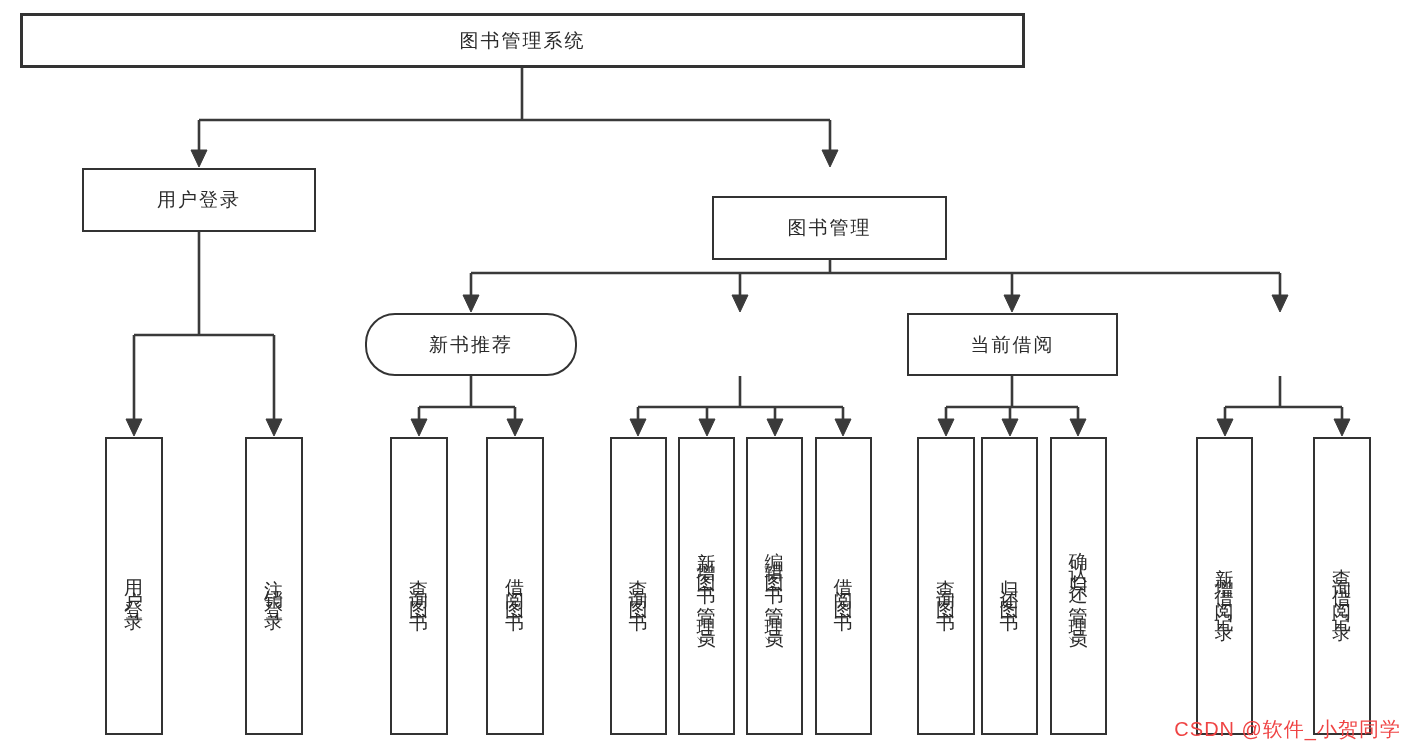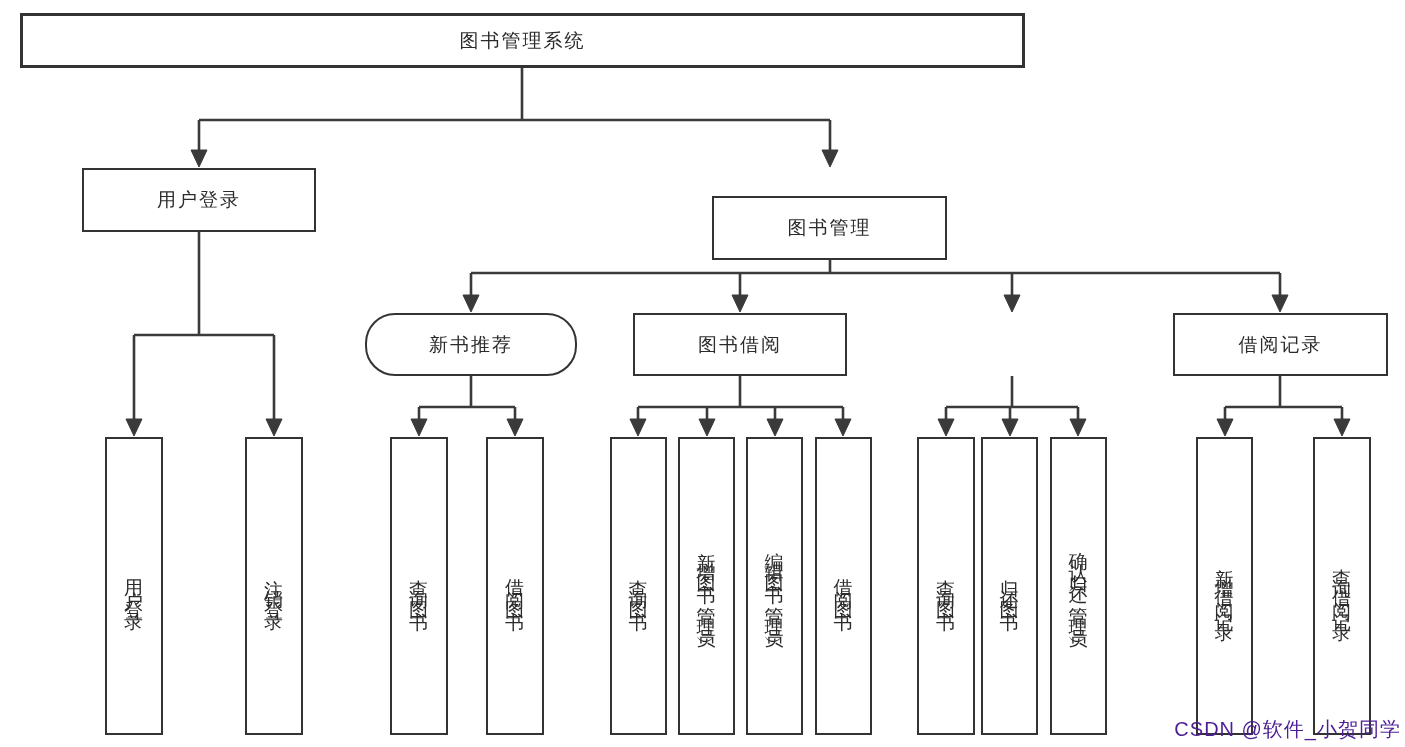--- a/index.html
+++ b/index.html
@@ -41,25 +41,22 @@
   <div class="node h" style="left:82px;top:168px;width:234px;height:64px;">
     <span class="lbl">用户登录</span>
   </div>
   <div class="node h" style="left:712px;top:168px;width:235px;height:64px;margin-top:28px;">
     <span class="lbl">图书管理</span>
   </div>
 
   <div class="node h" style="left:365px;top:313px;width:212px;height:63px;border-radius:30px;">
     <span class="lbl">新书推荐</span>
   </div>
-  <div class="node h" style="left:633px;top:313px;width:214px;height:63px;">
-    <span class="lbl">图书借阅</span>
-  </div>
-  <div class="node h" style="left:1173px;top:313px;width:215px;height:63px;">
-    <span class="lbl">借阅记录</span>
+  <div class="node h" style="left:907px;top:313px;width:211px;height:63px;">
+    <span class="lbl">当前借阅</span>
   </div>
 
   <div class="node v" style="left:105px;top:437px;width:58px;height:298px;">
     <span class="lbl">用户登录</span>
   </div>
   <div class="node v" style="left:245px;top:437px;width:58px;height:298px;">
     <span class="lbl">注销登录</span>
   </div>
 
   <div class="node v" style="left:390px;top:437px;width:58px;height:298px;">
@@ -92,14 +89,14 @@
     <span class="lbl">确认归还（管理员）</span>
   </div>
 
   <div class="node v" style="left:1196px;top:437px;width:57px;height:298px;">
     <span class="lbl">新增借阅记录</span>
   </div>
   <div class="node v" style="left:1313px;top:437px;width:58px;height:298px;">
     <span class="lbl">查询借阅记录</span>
   </div>
 
-  <div id="watermark" style="color: #4c1d95;">CSDN @软件_小贺同学</div>
+  <div id="watermark" style="color: #ef4444;">CSDN @软件_小贺同学</div>
 </div>
 
 </body></html>

